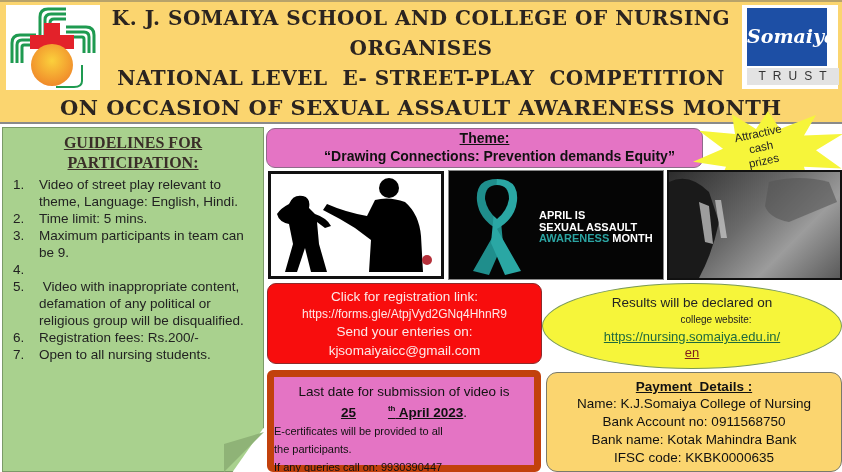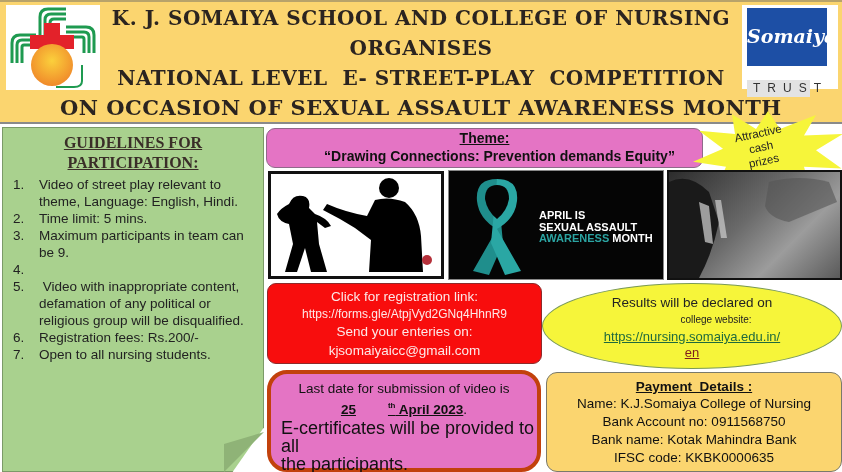--- a/index.html
+++ b/index.html
@@ -8,22 +8,22 @@
 
   .header {
     position: absolute; left: 0; top: 0; width: 842px; height: 124px;
     background: #fbd56f; border-bottom: 2px solid #8a8a8a;
     border-top: 2px solid #b8a36a;
   }
   .logo-left { position: absolute; left: 6px; top: 3px; width: 94px; height: 85px; background: #ffffff; }
   .logo-right { position: absolute; left: 742px; top: 3px; width: 96px; height: 84px; background: #ffffff; text-decoration: underline; }
   .somaiya-blue { position: absolute; left: 5px; top: 3px; width: 80px; height: 58px; background: #1d4fa5; color: #ffffff;
     font-family: "DejaVu Serif", serif; font-style: italic; font-weight: bold; font-size: 19px; text-align: center; line-height: 56px; }
-  .somaiya-trust { position: absolute; left: 5px; top: 63px; width: 63px; height: 17px; background: #e3e3e3; color: #333;
-    font-size: 12px; letter-spacing: 7px; text-align: center; line-height: 17px; padding-left: 6px; margin-top: 12px; }
+  .somaiya-trust { position: absolute; left: 5px; top: 63px; width: 92px; height: 17px; background: #e3e3e3; color: #333;
+    font-size: 12px; letter-spacing: 7px; text-align: center; line-height: 17px; padding-left: 6px; }
 
   .title-line {
     position: absolute; left: 100px; width: 642px; text-align: center;
     font-family: "DejaVu Serif", serif; font-weight: bold; color: #2b2420;
     font-size: 20px; letter-spacing: 0.5px; white-space: nowrap;
   }
   .t1 { top: 4px; }
   .t2 { top: 34px; }
   .t3 { top: 64px; }
   .t4 { top: 93px; left: 60px; width: 720px; font-size: 21px; }
@@ -93,28 +93,28 @@
     text-align: center; color: #222;
   }
   .results .r1 { font-size: 13.5px; line-height: 17px; margin-top: 10px; }
   .results .r2 { font-size: 10px; line-height: 17px; padding-left: 48px; }
   .results .r3 { font-size: 13px; line-height: 17px; color: #1f6a3d; text-decoration: underline; }
   .results .r4 { font-size: 13px; line-height: 16px; color: #7f1d1d; text-decoration: underline; }
 
   
   .lastdate {
     position: absolute; left: 267px; top: 370px; width: 274px; height: 102px;
-    background: #e474c4; border: 4px solid #c2410c; border-radius: 20px;
+    background: #e474c4; border: 7px solid #c2410c; border-radius: 6px;
     color: #111;
   }
   .lastdate .d1 { text-align: center; font-size: 13.5px; line-height: 17px; margin-top: 6px; }
   .lastdate .d2 { text-align: center; font-size: 13.5px; line-height: 18px; }
   .lastdate .d2 .date { font-weight: bold; text-decoration: underline; }
   .lastdate .d2 sup { font-size: 8px; padding-left: 32px; }
-  .lastdate .dl { font-size: 18px; line-height: 18px; padding-left: 10px; }
+  .lastdate .dl { font-size: 11px; line-height: 18px; }
 
   
   .payment {
     position: absolute; left: 546px; top: 372px; width: 296px; height: 100px;
     background: #fbd56f; border: 1px solid #7a7a6a; border-radius: 11px;
     text-align: center; color: #111;
   }
   .payment .p0 { font-weight: bold; font-size: 13.5px; text-decoration: underline; line-height: 17px; margin-top: 5px; }
   .payment .pl { font-size: 13.5px; line-height: 18px; }
 </style>

